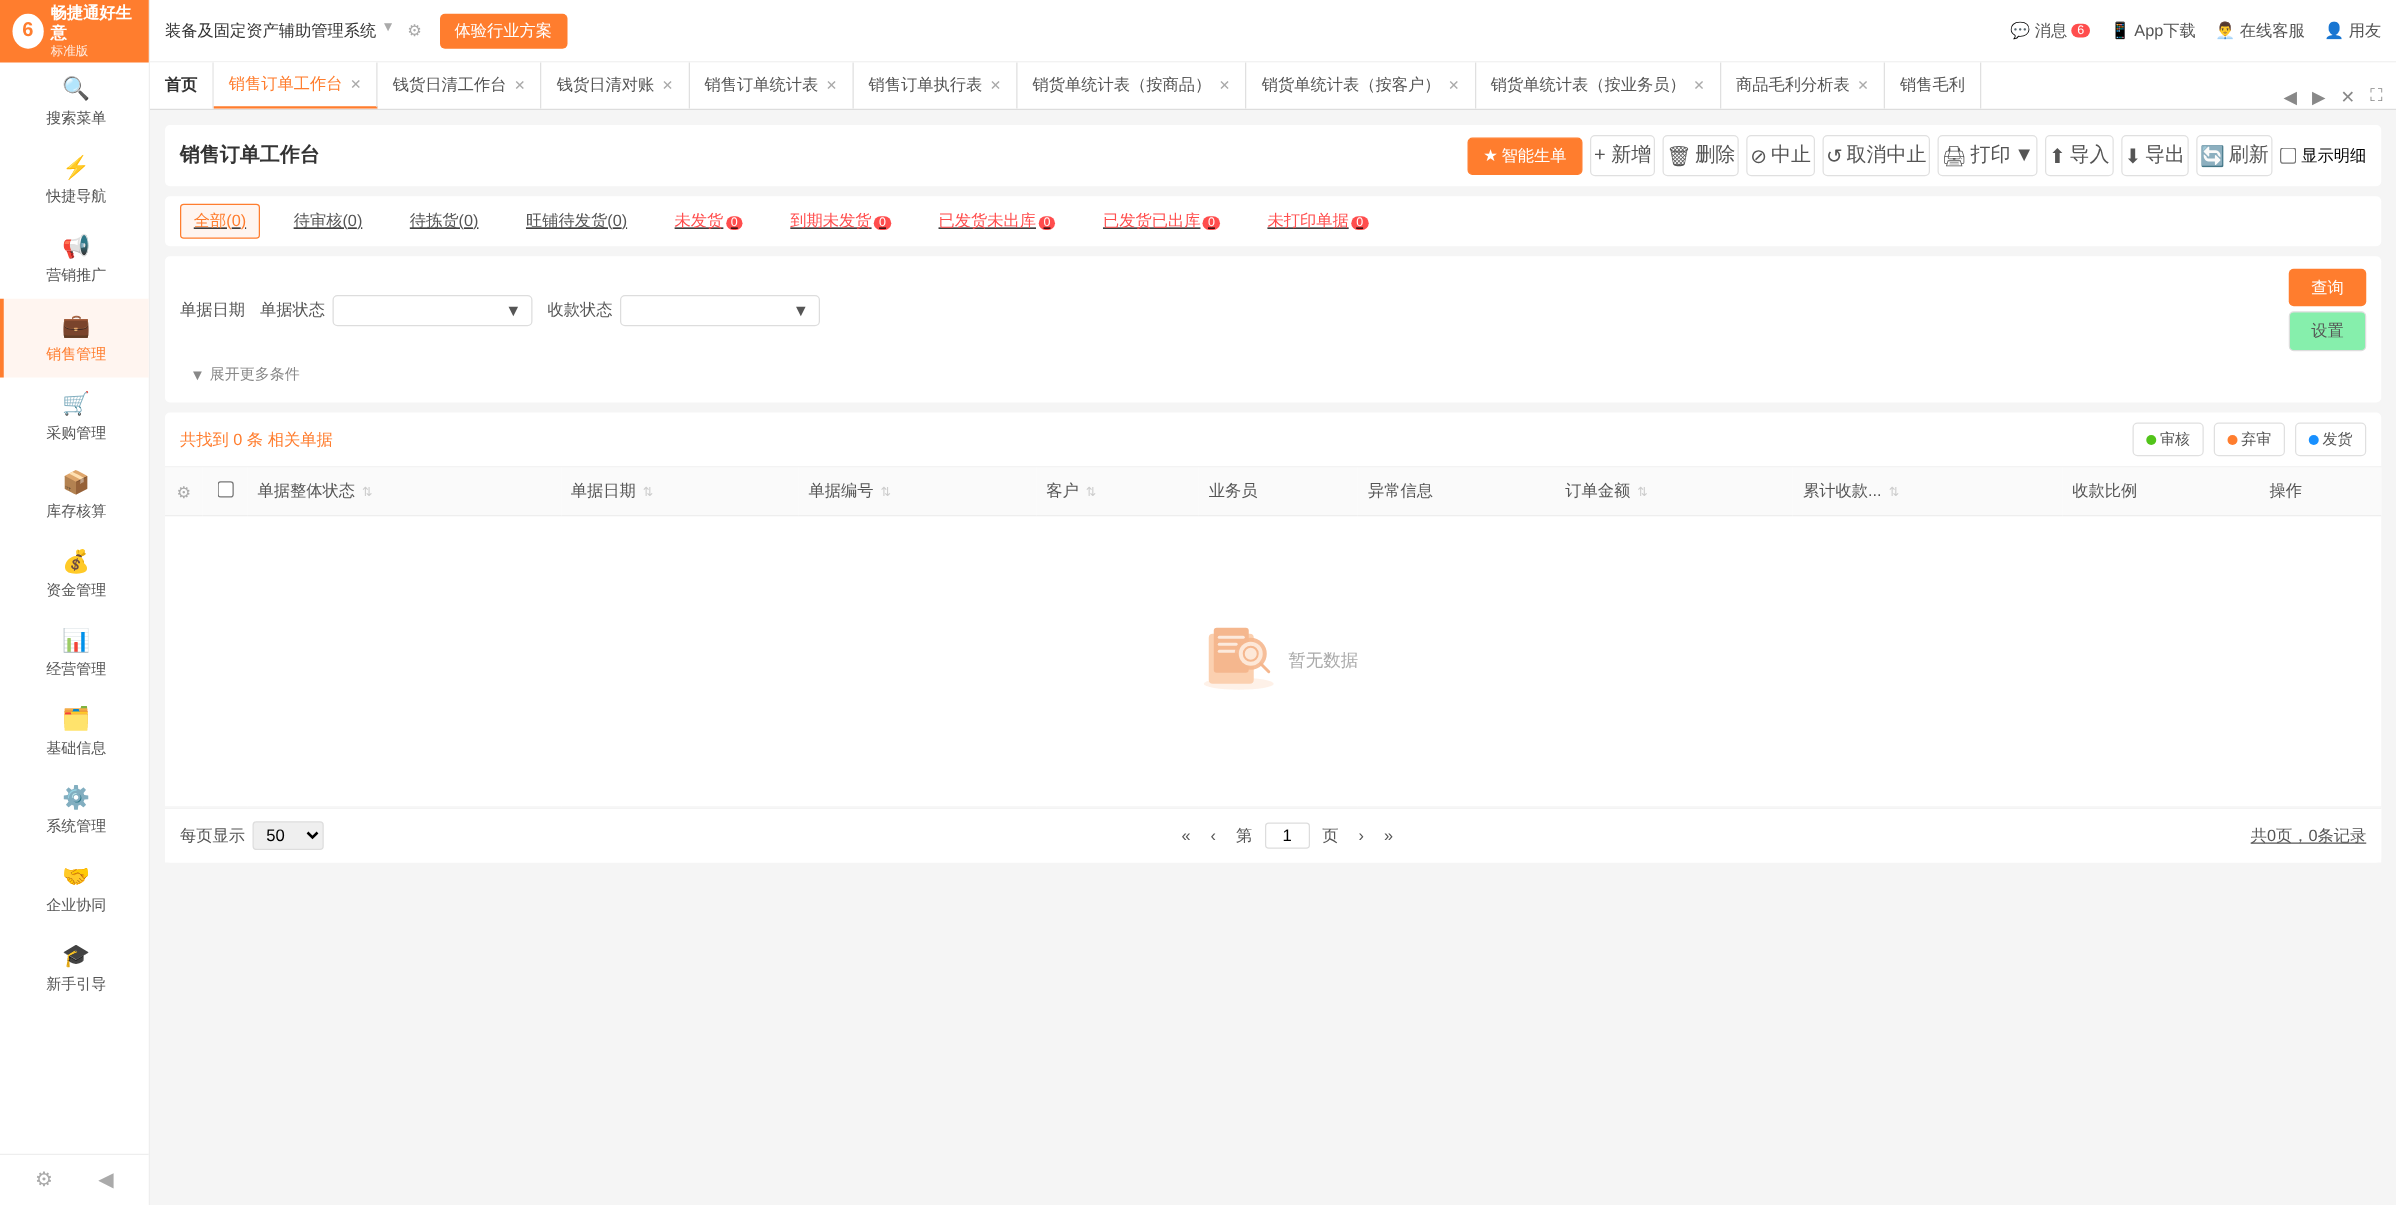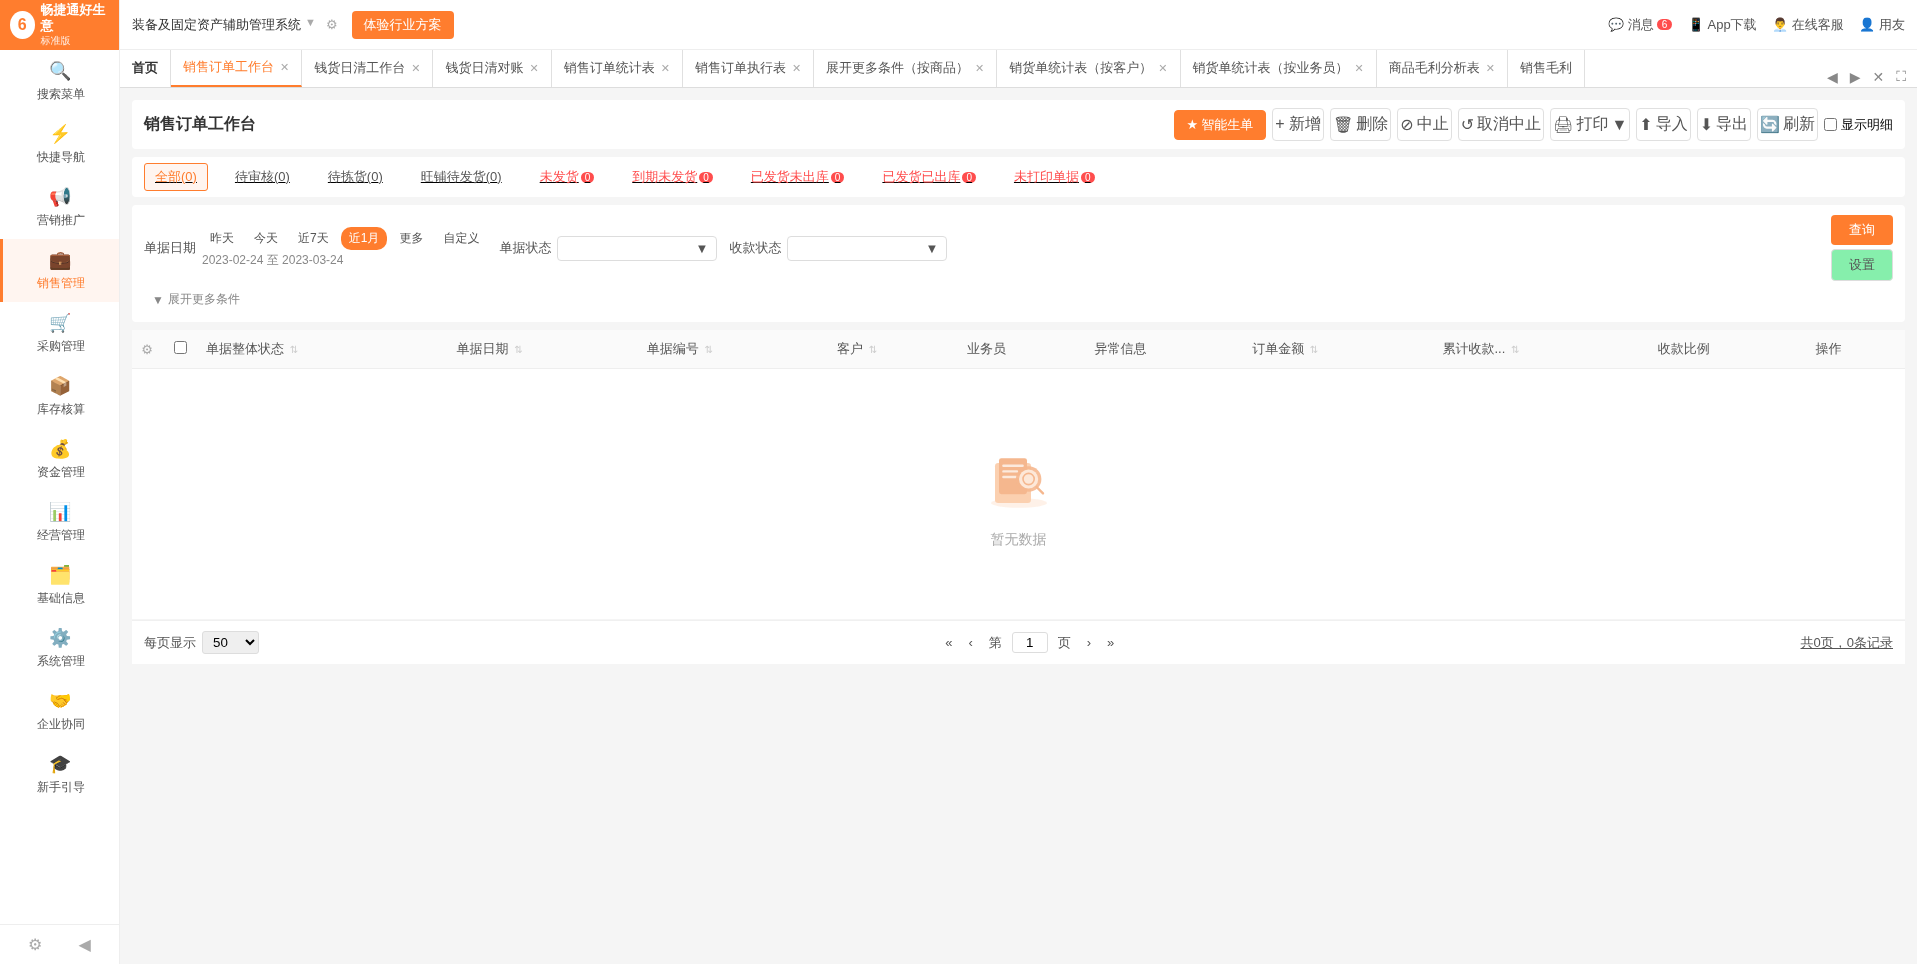--- a/index.html
+++ b/index.html
@@ -167,21 +167,21 @@
       padding: 10px 8px; text-align: left; font-size: 13px; color: #555;
       font-weight: normal; border-bottom: 1px solid #eee; white-space: nowrap;
     }
     th .sort-icon { color: #ccc; font-size: 10px; margin-left: 2px; }
     td { padding: 10px 8px; font-size: 13px; color: #555; border-bottom: 1px solid #f5f5f5; }
     .checkbox-col { width: 36px; text-align: center; }
     .settings-col { width: 30px; text-align: center; cursor: pointer; color: #aaa; }
 
     
     .empty-state {
-      display: flex; flex-direction: column; align-items: center; justify-content: center;
+      display: flex; flex-direction: row; align-items: center; justify-content: center;
       padding: 60px 20px;
       text-align: center;
     }
     .empty-icon {
       width: 80px; height: 80px; margin-bottom: 12px;
     }
     .empty-text { color: #aaa; font-size: 14px; }
 
     
     .pagination {
@@ -316,21 +316,21 @@
     </div>
     <div class="tab">
       <span>销售订单统计表</span>
       <span class="close-x">✕</span>
     </div>
     <div class="tab">
       <span>销售订单执行表</span>
       <span class="close-x">✕</span>
     </div>
     <div class="tab">
-      <span>展开更多条件（按商品）</span>
+      <span>销货单统计表（按商品）</span>
       <span class="close-x">✕</span>
     </div>
     <div class="tab">
       <span>销货单统计表（按客户）</span>
       <span class="close-x">✕</span>
     </div>
     <div class="tab">
       <span>销货单统计表（按业务员）</span>
       <span class="close-x">✕</span>
     </div>
@@ -422,31 +422,20 @@
       </div>
       <div class="ftab" style="color:#ff4d4d;">
         未打印单据<span class="badge-red">0</span>
       </div>
     </div>
 
     <div class="filter-bar">
       <div class="filter-row">
         <div class="filter-item">
           <label>单据日期</label>
-          <div class="date-range">
-            <div class="date-shortcuts">
-              <span class="date-shortcut">昨天</span>
-              <span class="date-shortcut">今天</span>
-              <span class="date-shortcut">近7天</span>
-              <span class="date-shortcut active">近1月</span>
-              <span class="date-shortcut">更多</span>
-              <span class="date-shortcut">自定义</span>
-            </div>
-            <div class="date-value">2023-02-24 至 2023-03-24</div>
-          </div>
         </div>
         <div class="filter-item">
           <label>单据状态</label>
           <div class="filter-select">
             <span style="min-width:120px;"></span>
             <span>▼</span>
           </div>
         </div>
         <div class="filter-item">
           <label>收款状态</label>
@@ -460,20 +449,42 @@
           <button class="setting-btn">设置</button>
         </div>
       </div>
       <div class="expand-btn">
         <span>▼</span>
         <span>展开更多条件</span>
       </div>
     </div>
 
     <div class="table-area">
+      <div class="table-toolbar">
+        <div class="table-count">
+          <span>共找到</span>
+          <span style="color:#ff7d2e;">0</span>
+          <span>条</span>
+          <span>相关单据</span>
+        </div>
+        <div class="table-actions">
+          <button class="tbl-action-btn">
+            <span class="dot dot-green"></span>
+            <span>审核</span>
+          </button>
+          <button class="tbl-action-btn">
+            <span class="dot dot-orange"></span>
+            <span>弃审</span>
+          </button>
+          <button class="tbl-action-btn">
+            <span class="dot dot-blue"></span>
+            <span>发货</span>
+          </button>
+        </div>
+      </div>
 
       <table>
         <thead>
           <tr>
             <th class="settings-col">⚙</th>
             <th class="checkbox-col">
               <input type="checkbox" style="">
             </th>
             <th>
               <span>单据整体状态</span>

